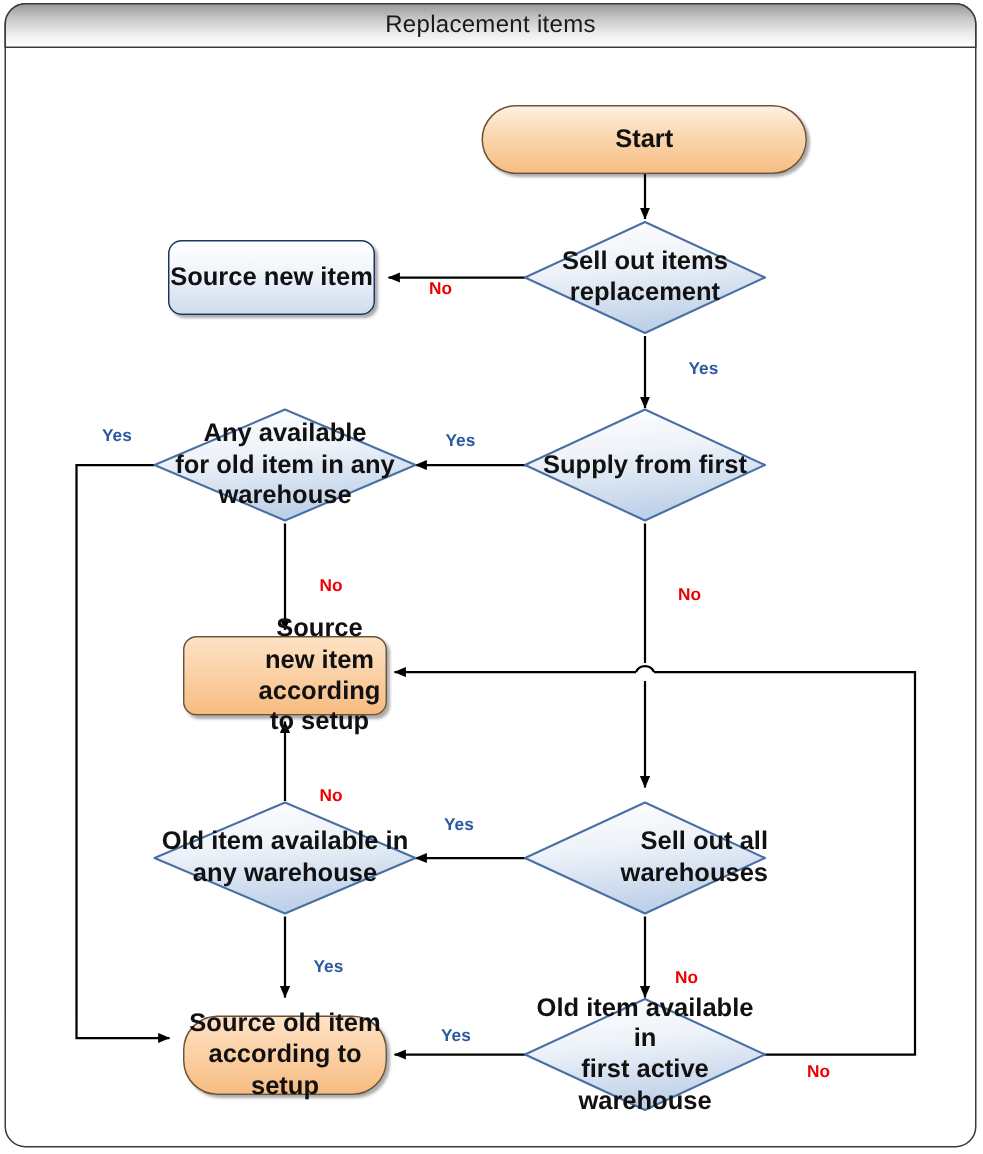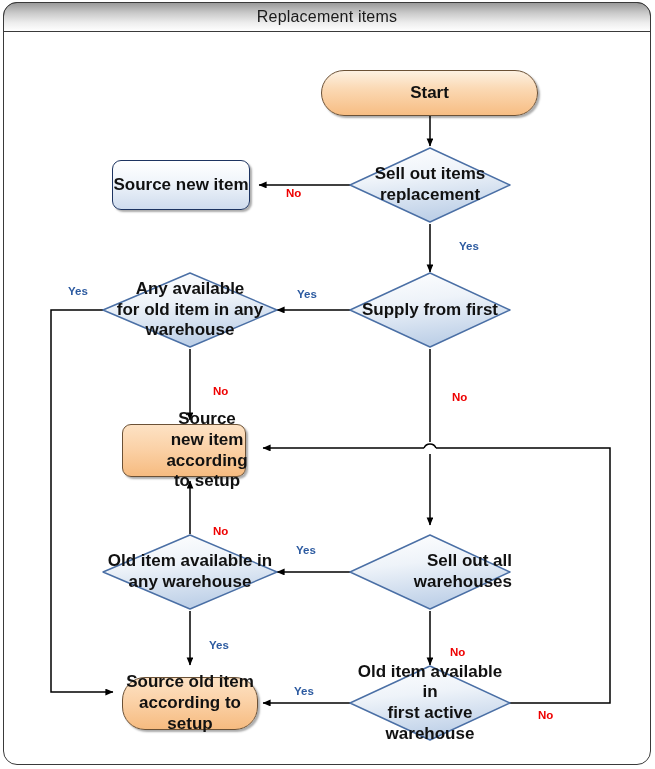--- a/index.html
+++ b/index.html
@@ -213,21 +213,21 @@
 
   <div class="node diamond" style="left:101px; top:271px; width:178px; height:78px;">
     <svg viewBox="0 0 178 78" preserveAspectRatio="none">
       <path d="M89,2 L176,39 L89,76 L2,39 Z" fill="url(#dgrad)" stroke="#4a6fa5" stroke-width="1.4" stroke-linejoin="round"></path>
     </svg>
     <span class="dlabel">Any available
 for old item in any
 warehouse</span>
   </div>
 
-  <div class="node box orange" style="left:122px; top:424px; width:124px; height:53px;padding-left:46px;">
+  <div class="node box orange" style="left:122px; top:424px; width:136px; height:53px;padding-left:46px;">
     <span>Source new item
 according to setup</span>
   </div>
 
   <div class="node diamond" style="left:348px; top:533px; width:164px; height:78px;text-align:right;">
     <svg viewBox="0 0 164 78" preserveAspectRatio="none">
       <path d="M82,2 L162,39 L82,76 L2,39 Z" fill="url(#dgrad)" stroke="#4a6fa5" stroke-width="1.4" stroke-linejoin="round"></path>
     </svg>
     <span class="dlabel">Sell out all
 warehouses</span>

